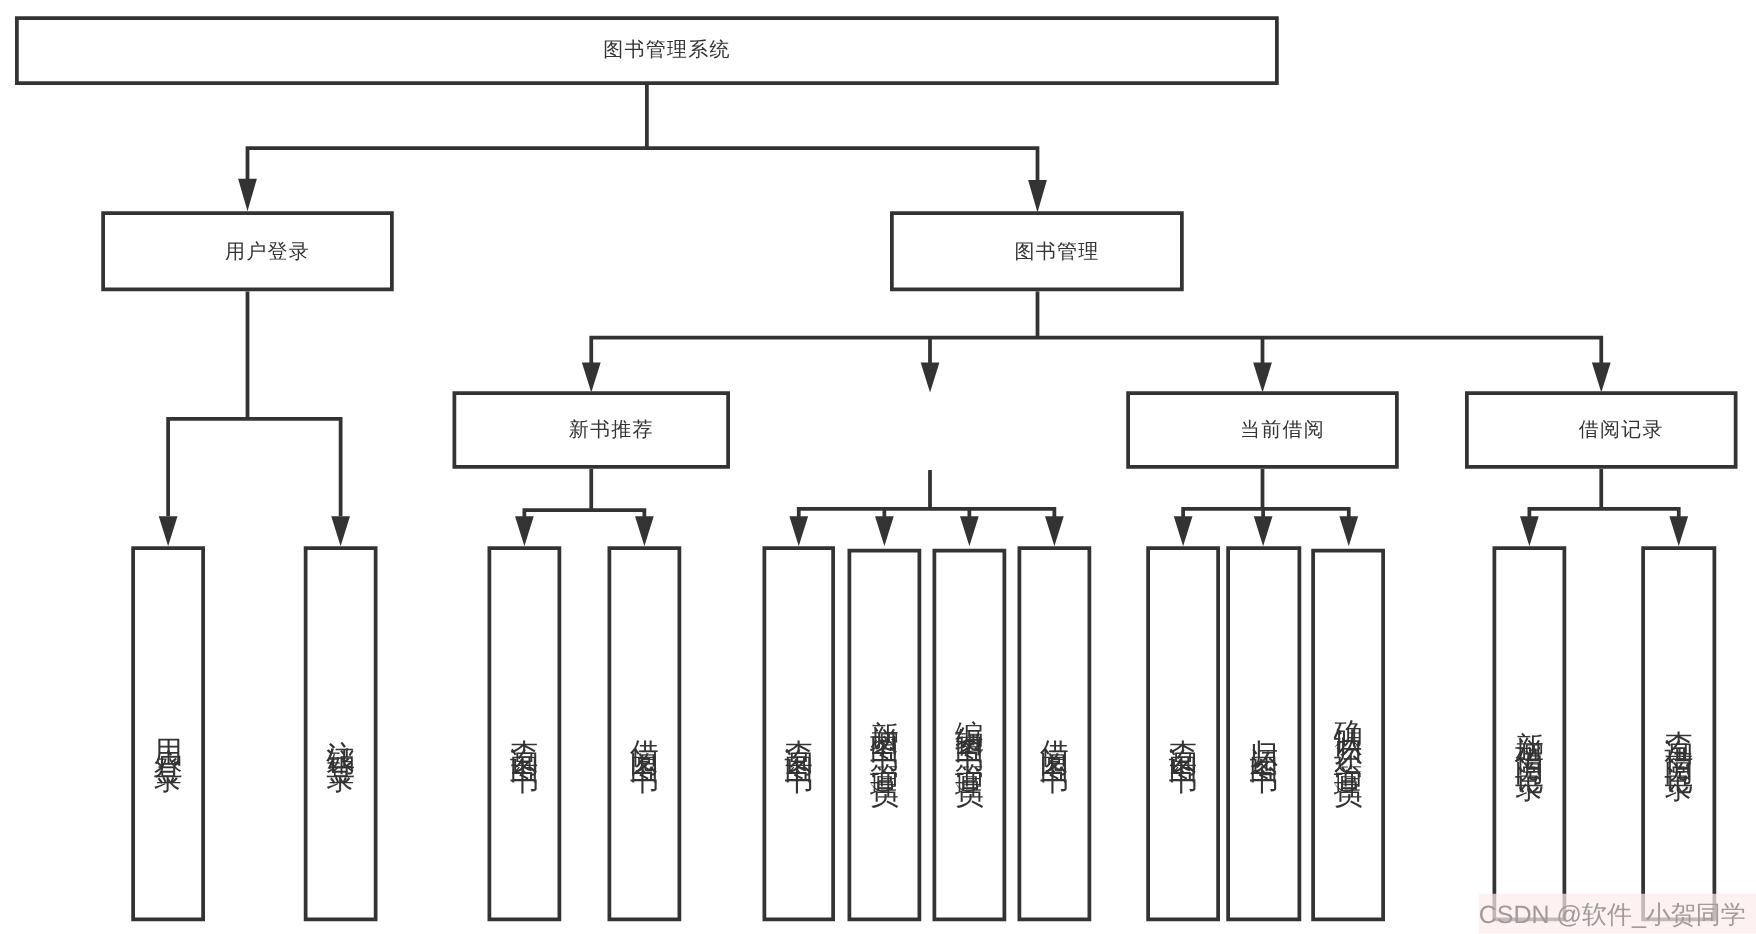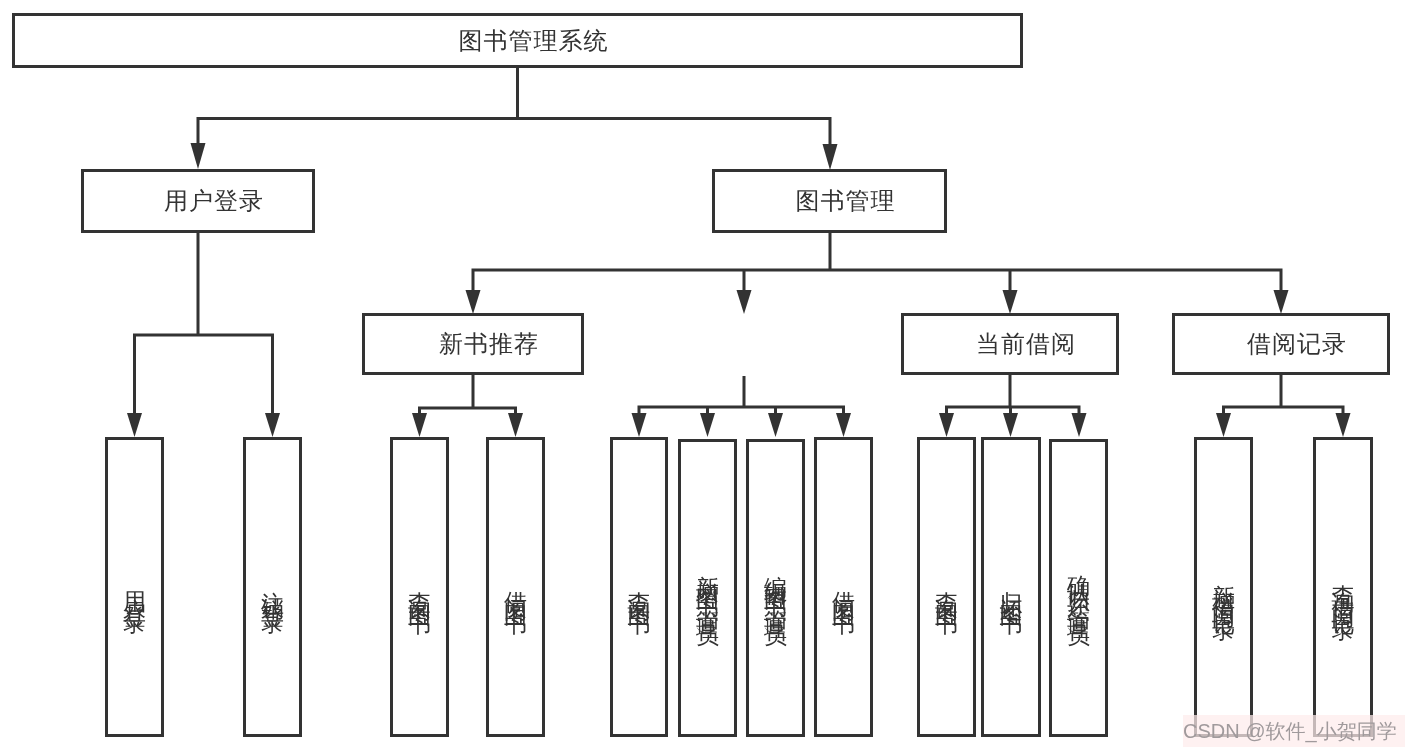--- a/index.html
+++ b/index.html
@@ -10,21 +10,21 @@
     font-family:"Liberation Sans", sans-serif;
     overflow:hidden;
   }
   #wires{position:absolute;left:0;top:0;width:1405px;height:747px;}
   .hbox{
     position:absolute;
     box-sizing:border-box;
     background:#ffffff;
     border:3px solid #333333;
     display:flex;align-items:center;justify-content:center;
-    font-size:24px;color:#333333;
+    font-size:16px;color:#333333;
     letter-spacing:1px;
     white-space:nowrap;
     padding-left:32px;
   }
   .vbox{
     position:absolute;
     box-sizing:border-box;
     background:#ffffff;
     border:3px solid #333333;
     display:flex;align-items:center;justify-content:center;

